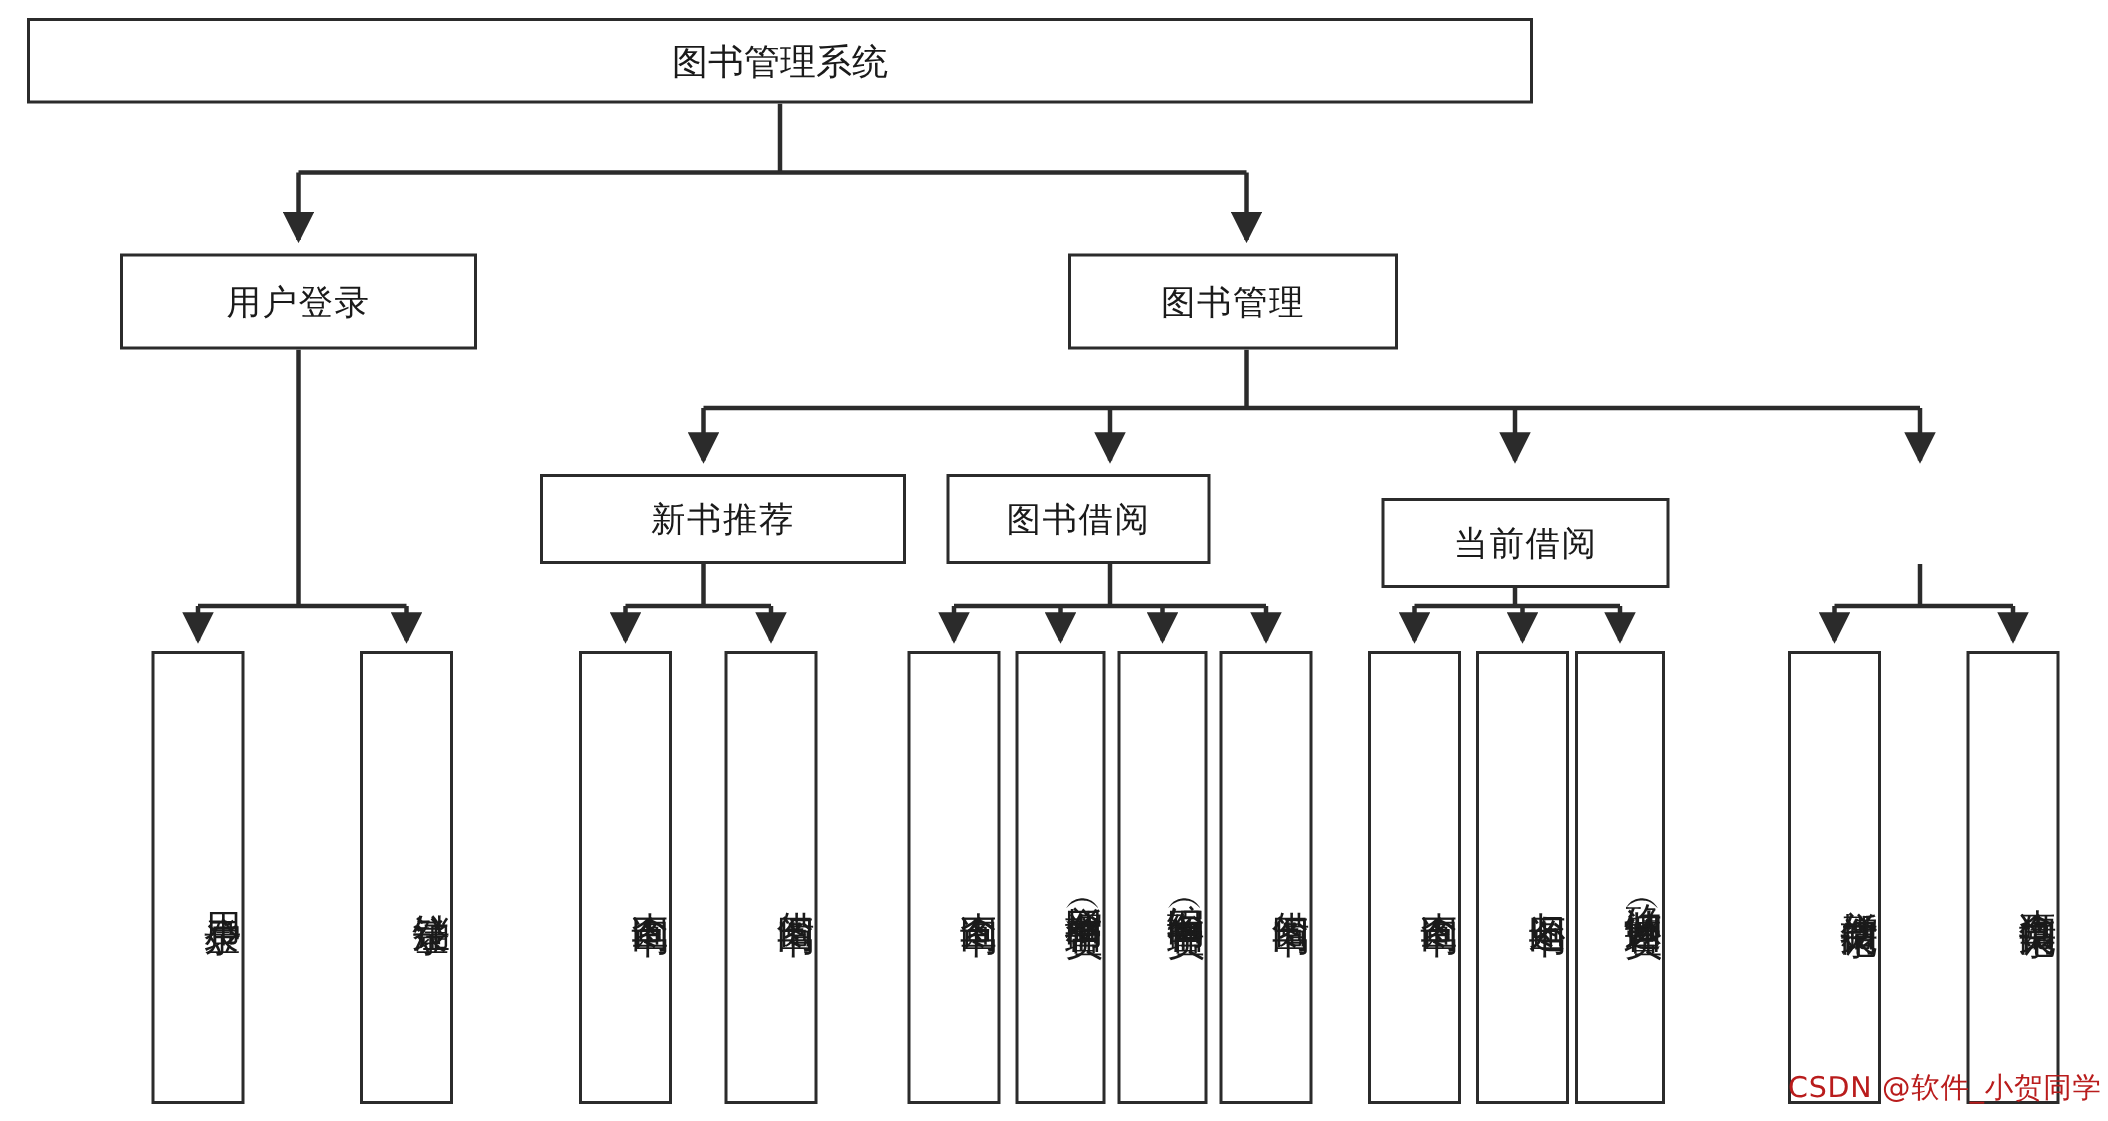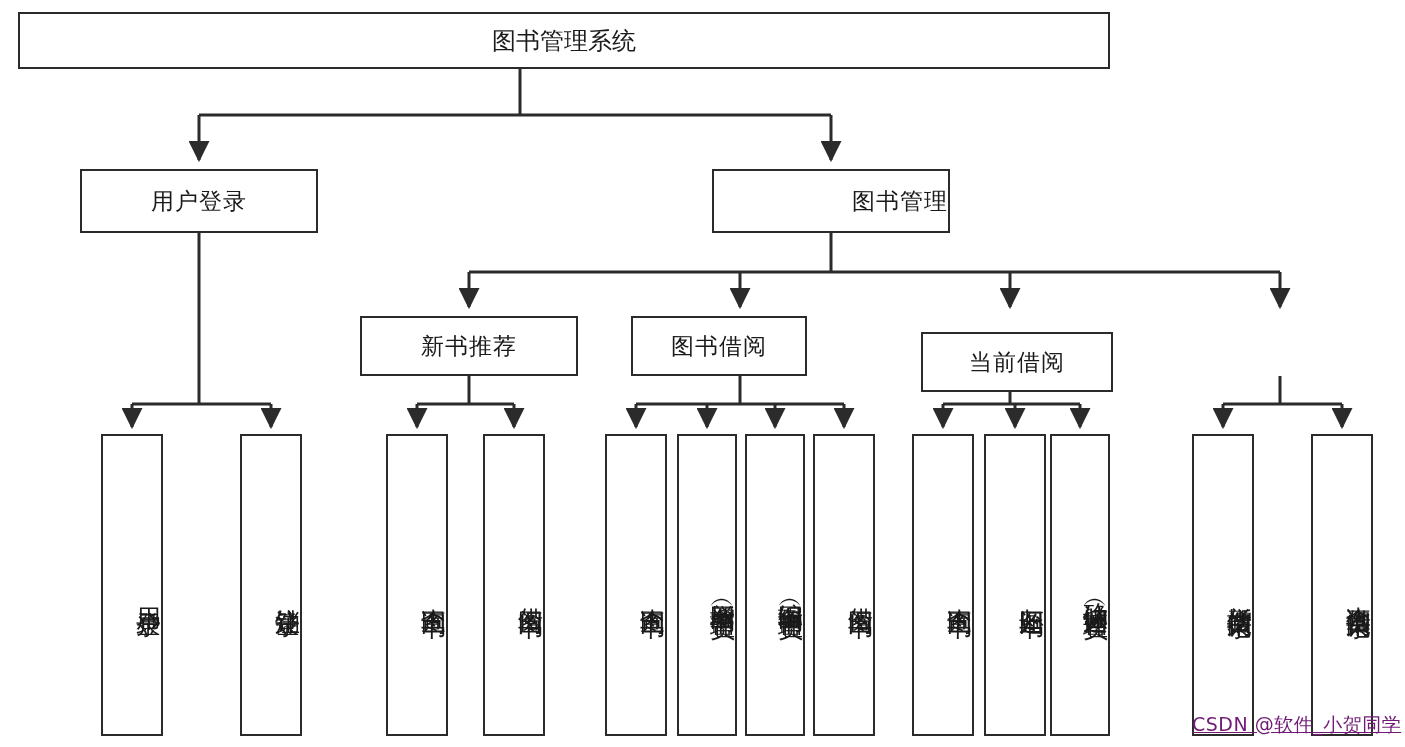--- a/index.html
+++ b/index.html
@@ -12,21 +12,21 @@
         border:2.5px solid #2b2b2b;display:flex;align-items:center;
         justify-content:center;color:#1a1a1a;}
   .node.h{font-size:23px;letter-spacing:1px;}
   .node.root{font-size:24px;}
   .node.leaf{writing-mode:vertical-rl;text-orientation:upright;
              font-size:25px;line-height:1.06;letter-spacing:2px;
              padding-top:14px;align-items:flex-start;justify-content:center;}
   .node .txt{display:block;}
 
   .watermark{position:absolute;left:1192px;top:712px;font-size:19px;
-             color:#701a75;letter-spacing:.5px;white-space:nowrap;text-decoration:underline;}
+             color:#b91c1c;letter-spacing:.5px;white-space:nowrap;}
 </style>
 </head>
 <body>
 
 <div id="stage">
 
   <svg class="edges" viewBox="0 0 1405 747" xmlns="http://www.w3.org/2000/svg">
     <defs>
       <marker id="arrow" viewBox="0 0 10 10" refX="9" refY="5" markerWidth="7" markerHeight="7" orient="auto-start-reverse">
         <path d="M 0 0 L 10 5 L 0 10 z" fill="#2b2b2b"></path>
@@ -70,32 +70,32 @@
       <path d="M 1015 404 L 1015 427" marker-end="url(#arrow)"></path>
       <path d="M 1080 404 L 1080 427" marker-end="url(#arrow)"></path>
 
       <path d="M 1280 376 L 1280 404"></path>
       <path d="M 1223 404 L 1342 404"></path>
       <path d="M 1223 404 L 1223 427" marker-end="url(#arrow)"></path>
       <path d="M 1342 404 L 1342 427" marker-end="url(#arrow)"></path>
     </g>
   </svg>
 
-  <div class="node root" id="n-root" style="left: 18px; top: 12px; width: 1092px; height: 57px;">
+  <div class="node root" id="n-root" style="left: 18px; top: 12px; width: 1004px; height: 57px;">
     <span class="txt">图书管理系统</span>
   </div>
 
   <div class="node h" id="n-l2-0" style="left: 80px; top: 169px; width: 238px; height: 64px;">
     <span class="txt">用户登录</span>
   </div>
-  <div class="node h" id="n-l2-1" style="left: 712px; top: 169px; width: 238px; height: 64px; justify-content: flex-end;">
+  <div class="node h" id="n-l2-1" style="left: 712px; top: 169px; width: 220px; height: 64px;">
     <span class="txt">图书管理</span>
   </div>
 
-  <div class="node h" id="n-l3-0" style="left: 360px; top: 316px; width: 218px; height: 60px;">
+  <div class="node h" id="n-l3-0" style="left: 360px; top: 316px; width: 244px; height: 60px;">
     <span class="txt">新书推荐</span>
   </div>
   <div class="node h" id="n-l3-1" style="left: 631px; top: 316px; width: 176px; height: 60px;">
     <span class="txt">图书借阅</span>
   </div>
   <div class="node h" id="n-l3-2" style="left: 921px; top: 316px; width: 192px; height: 60px; margin-top: 16px;">
     <span class="txt">当前借阅</span>
   </div>
 
   <div class="node leaf" id="n-lf-0" style="left: 101px; top: 434px; width: 62px; height: 302px;">

